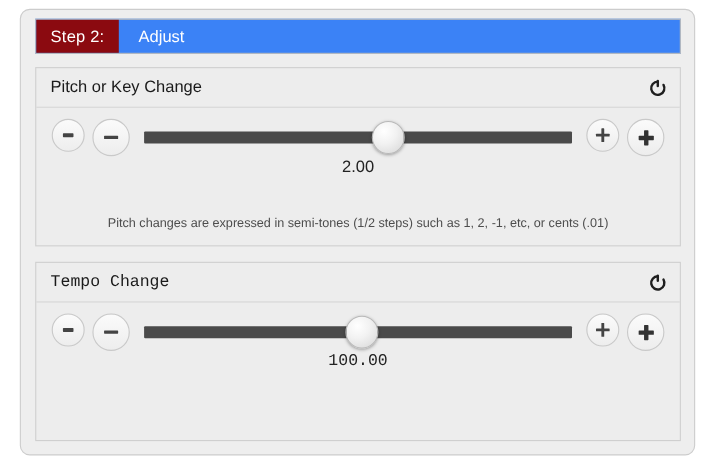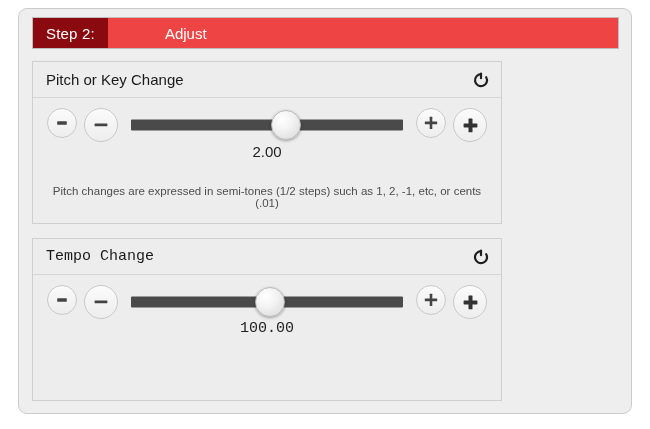--- a/index.html
+++ b/index.html
@@ -26,24 +26,23 @@
 
   
   .step-bar {
     position: absolute;
     left: 13px;
     top: 8px;
     width: 587px;
     height: 32px;
     display: flex;
     align-items: stretch;
-    background: #ef4444;
+    background: #3b82f6;
     border: 1px solid #bdbdbd;
     box-sizing: border-box;
-    gap: 39px;
   }
   .step-badge {
     background: #8b0a10;
     color: #ffffff;
     font-size: 15px;
     display: flex;
     align-items: center;
     padding: 0 13px;
     letter-spacing: .2px;
     white-space: nowrap;
@@ -54,21 +53,21 @@
     display: flex;
     align-items: center;
     padding-left: 18px;
     white-space: nowrap;
   }
 
   
   .card {
     position: absolute;
     left: 13px;
-    width: 470px;
+    width: 587px;
     background: #ededed;
     border: 1px solid #cfcfcf;
     box-sizing: border-box;
   }
   #card-pitch { top: 52px;  height: 163px; }
   #card-tempo { top: 229px; height: 163px; font-family: Liberation Mono, monospace; }
 
   .card-head {
     position: relative;
     height: 35px;

